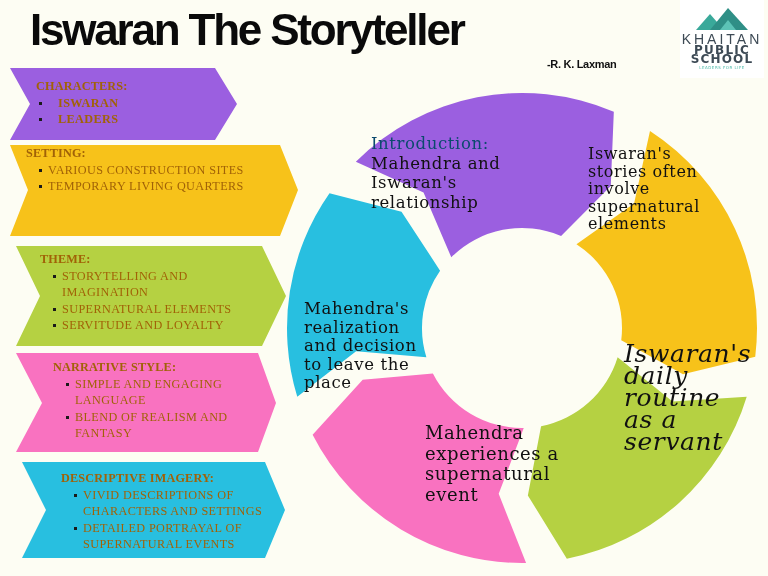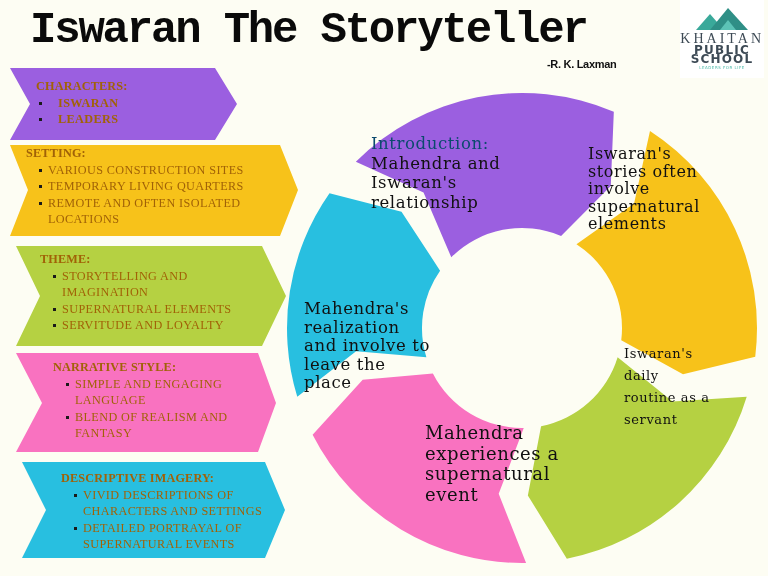--- a/index.html
+++ b/index.html
@@ -3,35 +3,35 @@
   <meta charset="utf-8">
   <style>
     html, body { margin: 0; padding: 0; }
     body {
       width: 768px; height: 576px; overflow: hidden;
       background: #fdfdf3; position: relative;
       font-family: "DejaVu Serif", serif;
     }
     .title {
       position: absolute; left: 30px; top: 2px;
-      font-family: Liberation Mono, monospace; font-weight: bold;
+      font-family: Liberation Sans, sans-serif; font-weight: bold;
       font-size: 44px; letter-spacing: -2.2px; color: #0a0a0a;
       line-height: 56px; white-space: nowrap;
     }
     .author {
       position: absolute; left: 547px; top: 58px;
       font-family: "Liberation Sans", sans-serif; font-weight: bold;
       font-size: 11px; color: #111; letter-spacing: -0.3px;
     }
     .logo {
       position: absolute; left: 680px; top: 0; width: 84px; height: 78px;
       background: #ffffff; text-align: center;
     }
     .logo svg { display: block; margin: 6px auto 0; }
-    .logo .l1 { font-family: Liberation Serif, serif; font-size: 14px; letter-spacing: 3px; color: #3d4a55; line-height: 14px; margin-top: 2px; text-align: right; }
+    .logo .l1 { font-family: Liberation Sans, sans-serif; font-size: 14px; letter-spacing: 3px; color: #3d4a55; line-height: 14px; margin-top: 2px; }
     .logo .l2 { font-family: "DejaVu Sans", sans-serif; font-size: 12px; letter-spacing: 1.2px; color: #3d4a55; line-height: 9px; font-weight: bold; }
     .logo .l3 { font-family: "DejaVu Sans", sans-serif; font-size: 4px; letter-spacing: 0.5px; color: #4bb8a8; line-height: 8px; }
 
     .chev { position: absolute; left: 0; top: 0; }
     .box {
       position: absolute; color: #a16207;
       font-family: Liberation Serif, serif; font-size: 12.2px;
       line-height: 16.5px;
     }
     .box .head { font-weight: bold; letter-spacing: 0.2px; }
@@ -81,21 +81,20 @@
     <li style="padding-left:10px">ISWARAN</li>
     <li style="padding-left:10px">LEADERS</li>
   </ul>
 </div>
 
 <div class="box" style="left:26px; top:145px; width:262px;">
   <div class="head">SETTING:</div>
   <ul style="padding-left:22px">
     <li>VARIOUS CONSTRUCTION SITES</li>
     <li>TEMPORARY LIVING QUARTERS</li>
-    <li>REMOTE AND OFTEN ISOLATED LOCATIONS</li>
   </ul>
 </div>
 
 <div class="box" style="left:40px; top:251px; width:240px;">
   <div class="head">THEME:</div>
   <ul style="padding-left:22px">
     <li style="width:160px">STORYTELLING AND IMAGINATION</li>
     <li>SUPERNATURAL ELEMENTS</li>
     <li>SERVITUDE AND LOYALTY</li>
   </ul>
@@ -125,21 +124,21 @@
     <path d="M297.2683823486867,396.7073506098432 A235,235 0 0 1 329.4992695920869,193.20953745750424 L401.51058344327595,211.64472294811793 L440.0847955711008,270.6423563648954 A100,100 0 0 0 426.36952440369646,357.2371704722737 L356.130098485787,351.311494410811 Z" fill="#28bfe0"></path>
   </svg>
 
 <div class="seg-text" style="left:371px; top:134px; font-size:16.5px; line-height:19.5px; width:160px;">
   <span class="white">Introduction:</span><br>
   <span>Mahendra and Iswaran's relationship</span>
 </div>
 <div class="seg-text" style="left:588px; top:145px; font-size:16px; line-height:17.5px; width:128px;">
   <span>Iswaran's stories often involve supernatural elements</span>
 </div>
-<div class="seg-text" style="left:624px; top:343px; font-size:13px; line-height:22px; width:90px;">
+<div class="seg-text" style="left:624px; top:343px; font-size:25px; line-height:22px; width:90px;font-style:italic;">
   <span>Iswaran's daily routine as a servant</span>
 </div>
 <div class="seg-text" style="left:425px; top:423px; font-size:18px; line-height:20.5px; width:150px;">
   <span>Mahendra experiences a supernatural event</span>
 </div>
 <div class="seg-text" style="left:304px; top:300px; font-size:16.5px; line-height:18.5px; width:132px;">
-  <span>Mahendra's realization and involve to leave the place</span>
+  <span>Mahendra's realization and decision to leave the place</span>
 </div>
 
 </body></html>

